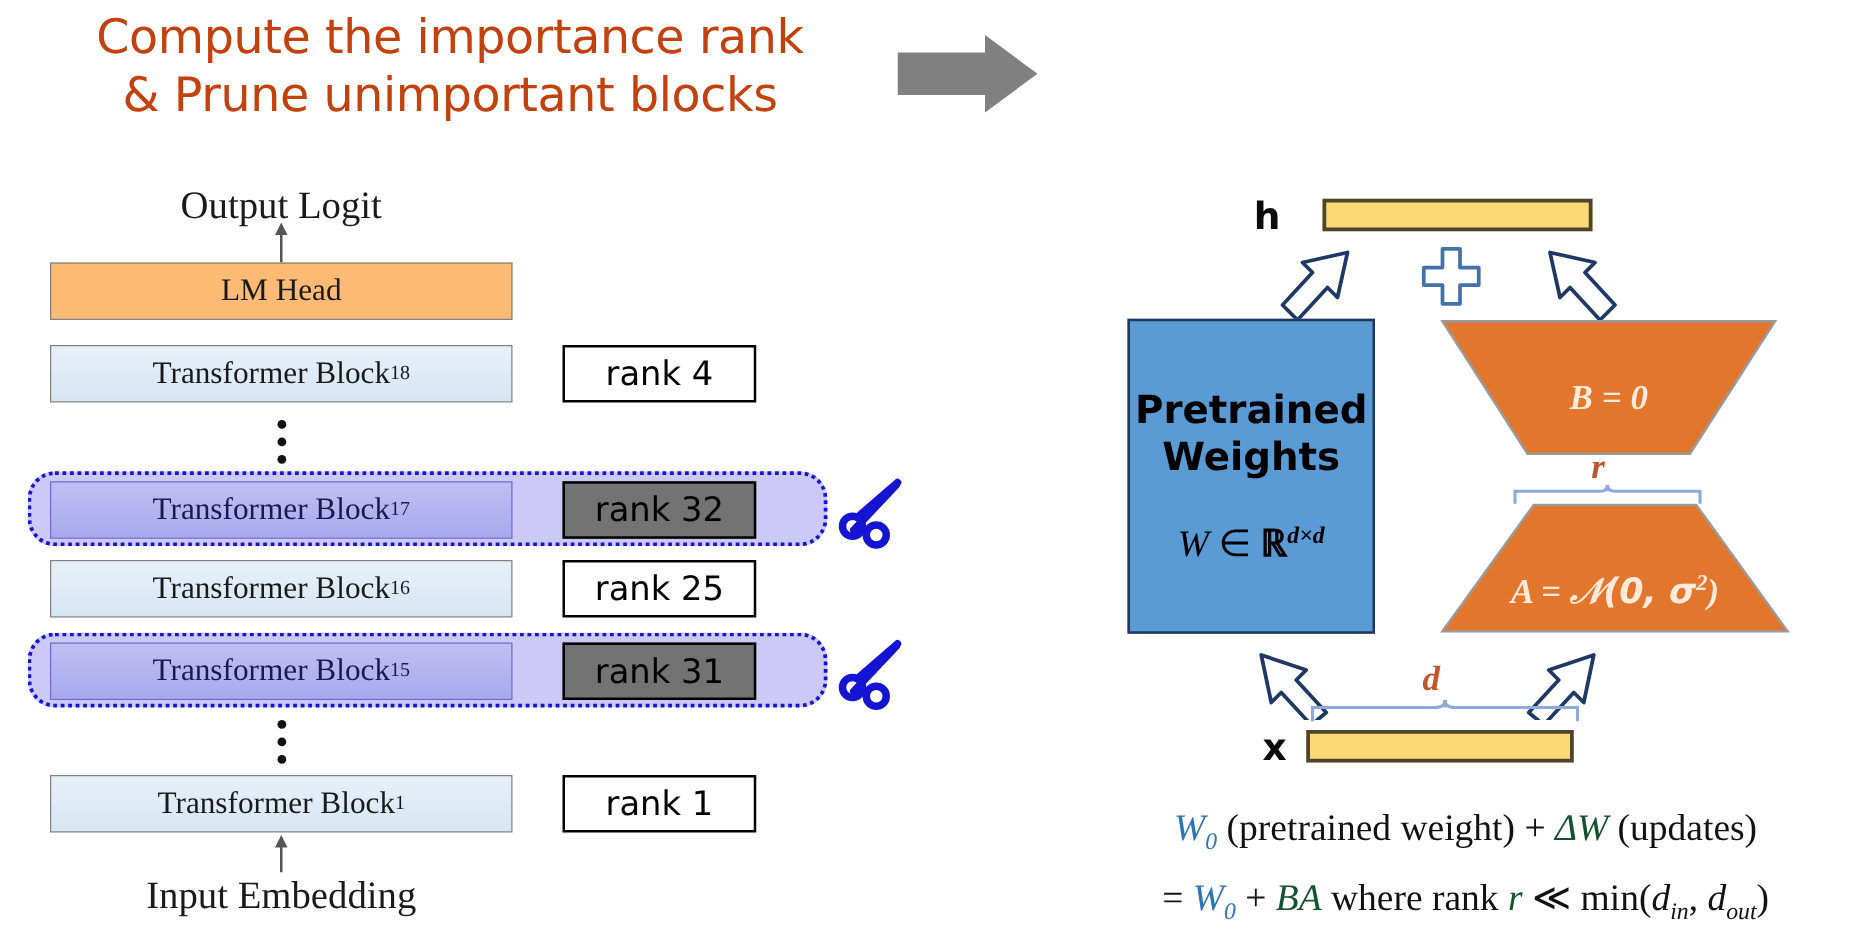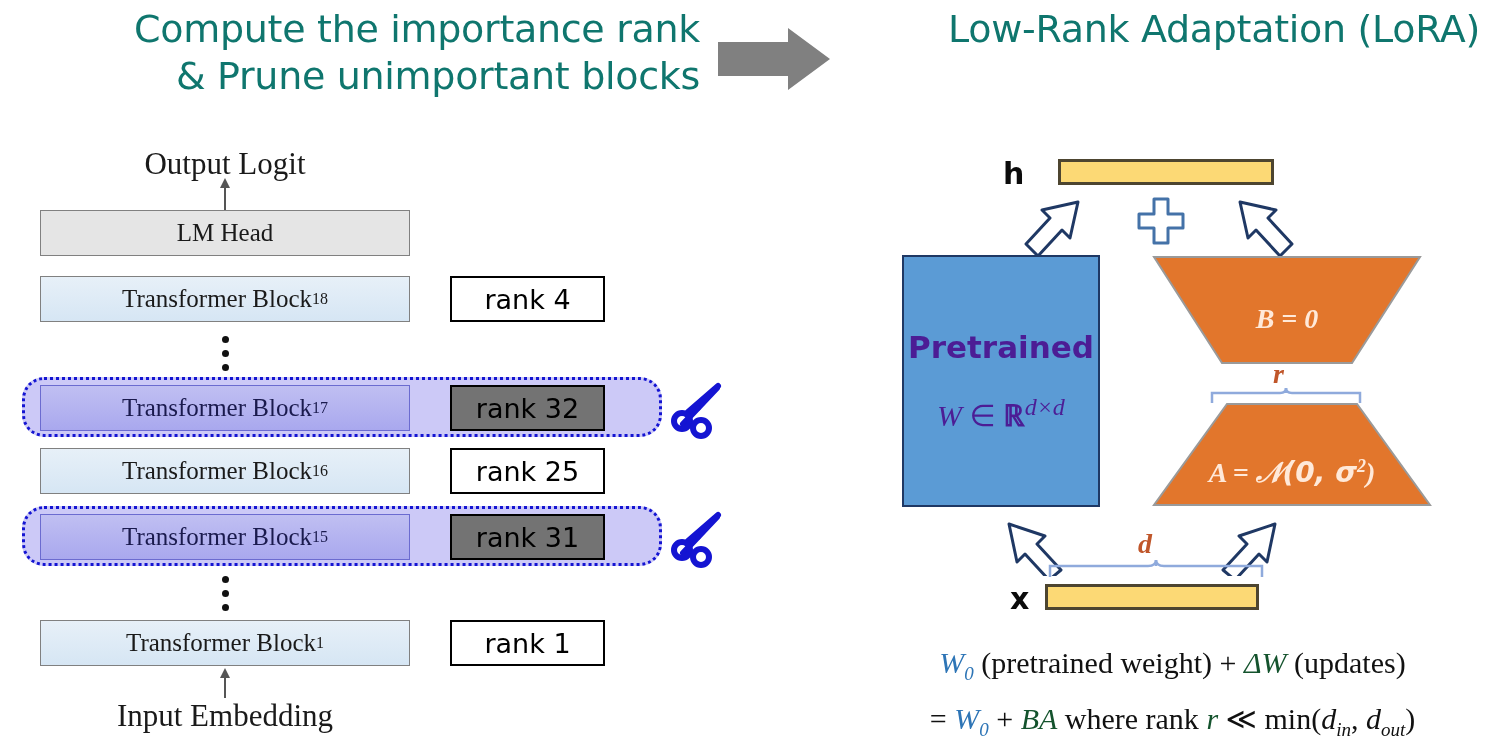--- a/index.html
+++ b/index.html
@@ -3,21 +3,21 @@
 <meta charset="utf-8">
 <style>
   html,body{margin:0;padding:0;background:#fff;}
   body{width:1500px;height:747px;position:relative;overflow:hidden;
        font-family:"Liberation Serif",serif;}
   .abs{position:absolute;}
 
   
   .title{
     font-family:"DejaVu Sans","Liberation Sans",sans-serif;
-    font-size:38px;line-height:47px;color:#0f766e;text-align:right;
+    font-size:38px;line-height:47px;color:#c2410c;text-align:center;
     letter-spacing:-0.3px;font-weight:400;
   }
   #title-left{left:20px;top:6px;width:680px;}
   #title-right{left:830px;top:6px;width:650px;}
 
   
   #flow-arrow{left:718px;top:28px;width:112px;height:62px;}
 
   
   .lbl{font-family:"Liberation Serif",serif;font-size:31px;color:#1a1a1a;text-align:center;}
@@ -26,21 +26,21 @@
 
   .blk{
     box-sizing:border-box;
     border:1.5px solid #808080;
     font-family:"Liberation Serif",serif;
     font-size:25px;color:#1a1a1a;
     display:flex;align-items:center;justify-content:center;
     white-space:nowrap;
   }
   .blk sub{font-size:16px;}
-  .blk-head{background:#e5e5e5;}
+  .blk-head{background:#fdba74;}
   .blk-norm{background:#dce9f5;background:linear-gradient(#e7f0f8,#d6e6f4);}
   .blk-pruned{background:#b3b3f0;background:linear-gradient(#c0bff2,#a9a8ee);
               border-color:#6b6bd0;color:#1a1a4d;}
 
   .rankbox{
     box-sizing:border-box;border:2px solid #000;background:#fff;
     font-family:"DejaVu Sans","Liberation Sans",sans-serif;
     font-size:27px;color:#000;
     display:flex;align-items:center;justify-content:center;white-space:nowrap;
   }
@@ -60,33 +60,33 @@
   
   .bar-yellow{
     box-sizing:border-box;background:#fcd975;border:3px solid #4d4530;
   }
   .vecname{
     font-family:"DejaVu Sans","Liberation Sans",sans-serif;
     font-size:30px;font-weight:700;color:#0b0b0b;
   }
   .wbox{
     box-sizing:border-box;background:#5b9bd5;border:2px solid #1f3864;
-    color:#4c1d95;display:flex;flex-direction:column;align-items:center;
+    color:#000000;display:flex;flex-direction:column;align-items:center;
     justify-content:center;gap:14px;
   }
   .wbox .pw{
     font-family:"DejaVu Sans","Liberation Sans",sans-serif;
     font-size:31px;font-weight:600;line-height:38px;text-align:center;
   }
   .wbox .wf{
     font-family:"Liberation Serif",serif;font-style:italic;
     font-size:30px;margin-top:14px;
   }
   .wbox .wf .bb{font-style:normal;font-weight:700;}
-  .wbox .wf sup{font-size:24px;font-style:italic;}
+  .wbox .wf sup{font-size:19px;font-style:italic;font-weight:bold;}
 
   .trap-label{
     position:absolute;left:0;width:100%;
     font-family:"Liberation Serif",serif;font-style:italic;
     color:#ffe9d9;font-size:28px;text-align:center;font-weight:600;
   }
   .trap-label sup{font-size:18px;}
 
   .greek{font-family:"DejaVu Sans",sans-serif;font-style:italic;}
 
@@ -108,21 +108,20 @@
 </style>
 </head>
 <body>
 
 <div class="abs title" id="title-left">
   <div>Compute the importance rank</div>
   <div>&amp; Prune unimportant blocks</div>
 </div>
 
 <div class="abs title" id="title-right">
-  <div>Low-Rank Adaptation (LoRA)</div>
 </div>
 
 <svg class="abs" id="flow-arrow" viewBox="0 0 112 62">
   <polygon points="0,14 70,14 70,0 112,31 70,62 70,48 0,48" fill="#808080"></polygon>
 </svg>
 
 <div class="abs lbl" id="output-logit">Output Logit</div>
 <svg class="abs" style="left:213px;top:178px;" width="24" height="32">
   <line x1="12" y1="32" x2="12" y2="6" stroke="#555" stroke-width="2"></line>
   <polygon points="12,0 7,10 17,10" fill="#555"></polygon>
@@ -218,20 +217,21 @@
 <svg class="abs" style="left:1137px;top:197px;" width="48" height="48" viewBox="0 0 48 48">
   <polygon points="17,2 31,2 31,17 46,17 46,31 31,31 31,46 17,46 17,31 2,31 2,17 17,17" fill="#fff" stroke="#4472a8" stroke-width="3" stroke-linejoin="round"></polygon>
 </svg>
 <svg class="abs" style="left:1218px;top:196px;" width="80" height="64" viewBox="0 0 80 64">
   <polygon points="74,48 50,22 58,14 22,6 30,42 38,34 62,60" fill="#fff" stroke="#1f3864" stroke-width="3" stroke-linejoin="round"></polygon>
 </svg>
 
 <div class="abs wbox" style="left:902px;top:255px;width:198px;height:252px;">
   <div class="pw">
     <div>Pretrained</div>
+    <div>Weights</div>
   </div>
   <div class="wf">
     <span>W</span>
     <span style="font-style:normal">∈</span>
     <span class="bb">ℝ</span><sup>d×d</sup>
   </div>
 </div>
 
 <svg class="abs" style="left:1152px;top:255px;" width="270" height="110" viewBox="0 0 270 110">
   <polygon points="2,2 268,2 200,108 70,108" fill="#e2762c" stroke="#9a9a9a" stroke-width="2"></polygon>

